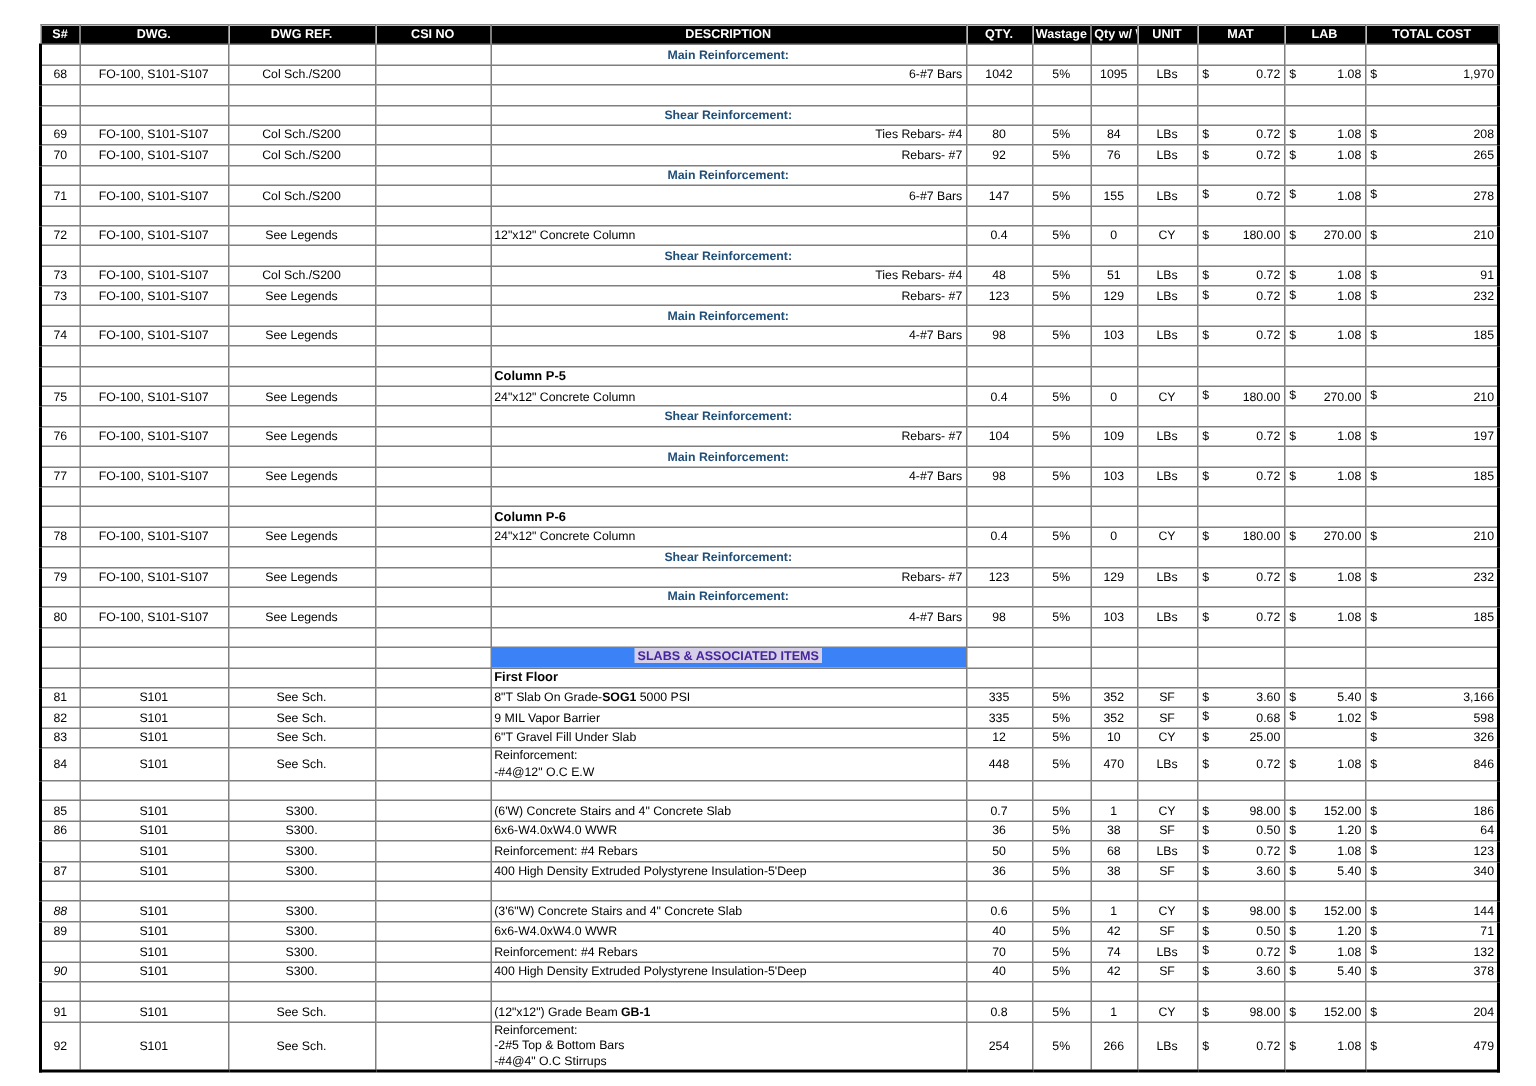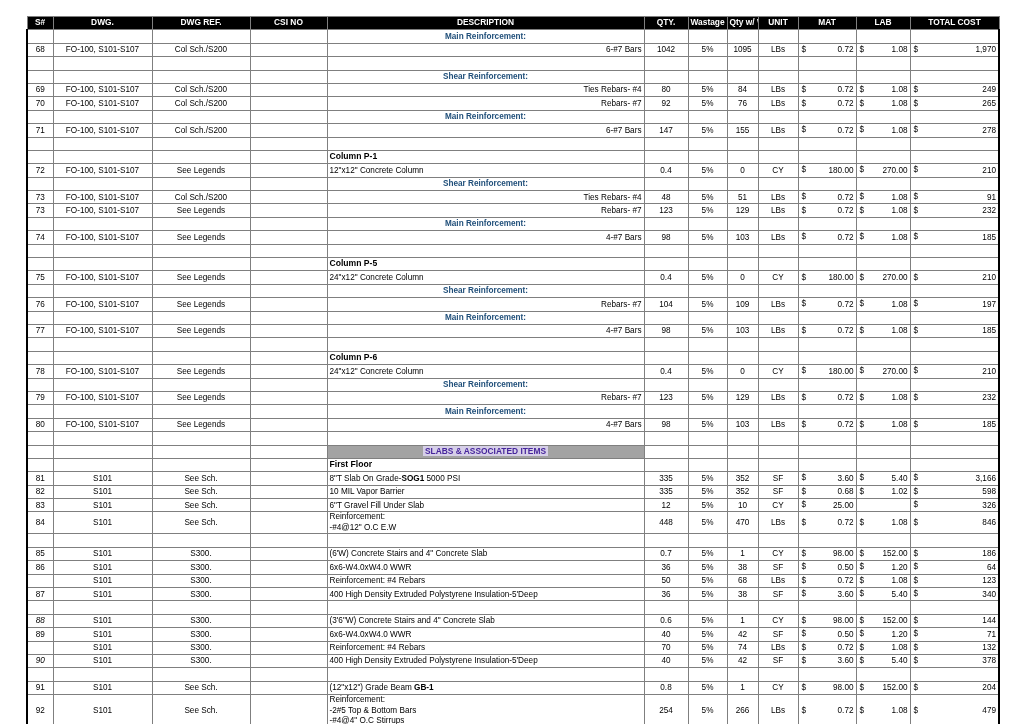--- a/index.html
+++ b/index.html
@@ -54,21 +54,21 @@
 
   
   tr.spacer td{height:12.4px;}
   .subhdr{
     color:#1f4e79;font-weight:bold;text-align:center;font-size:8.2px;
   }
   .grp{
     font-weight:bold;text-align:left;font-size:8.6px;
   }
   .banner{
-    background:#a3a3a3;text-align:center;font-weight:bold;font-size:8.4px;
+    background:#3b82f6;text-align:center;font-weight:bold;font-size:8.4px;
   }
   .banner span{color:#46259c;background:#d6cfe8;padding:0 2px;}
   .tall{height:25px;}
   .tall3{height:38px;}
   .multi{white-space:normal;line-height:1.28;padding-top:1px;}
 </style>
 </head>
 <body>
 
 <div class="page">
@@ -166,21 +166,21 @@
           <td class="ctr ">FO-100, S101-S107</td>
           <td class="ctr ">Col Sch./S200</td>
           <td class="ctr ">&nbsp;</td>
           <td class="desc-r ">Ties Rebars- #4</td>
           <td class="ctr ">80</td>
           <td class="ctr ">5%</td>
           <td class="ctr ">84</td>
           <td class="ctr ">LBs</td>
           <td class="money "><span class="cur">$</span><span>0.72</span></td>
           <td class="money "><span class="cur">$</span><span>1.08</span></td>
-          <td class="money " style="border-right: 2px solid rgb(0, 0, 0);"><span class="cur">$</span><span>249</span></td>
+          <td class="money " style="border-right: 2px solid rgb(0, 0, 0);"><span class="cur">$</span><span>208</span></td>
         </tr>
         <tr>
           <td class="ctr " style="border-left: 2px solid rgb(0, 0, 0);">70</td>
           <td class="ctr ">FO-100, S101-S107</td>
           <td class="ctr ">Col Sch./S200</td>
           <td class="ctr ">&nbsp;</td>
           <td class="desc-r ">Rebars- #7</td>
           <td class="ctr ">92</td>
           <td class="ctr ">5%</td>
           <td class="ctr ">76</td>
@@ -216,34 +216,20 @@
           <td class="money "><span class="cur">$</span><span>0.72</span></td>
           <td class="money "><span class="cur">$</span><span>1.08</span></td>
           <td class="money " style="border-right: 2px solid rgb(0, 0, 0);"><span class="cur">$</span><span>278</span></td>
         </tr>
         <tr class="spacer">
           <td style="border-left: 2px solid rgb(0, 0, 0);">&nbsp;</td>
           <td>&nbsp;</td>
           <td>&nbsp;</td>
           <td>&nbsp;</td>
           <td>&nbsp;</td>
-          <td>&nbsp;</td>
-          <td>&nbsp;</td>
-          <td>&nbsp;</td>
-          <td>&nbsp;</td>
-          <td>&nbsp;</td>
-          <td>&nbsp;</td>
-          <td style="border-right: 2px solid rgb(0, 0, 0);">&nbsp;</td>
-        </tr>
-        <tr>
-          <td style="border-left: 2px solid rgb(0, 0, 0);">&nbsp;</td>
-          <td>&nbsp;</td>
-          <td>&nbsp;</td>
-          <td>&nbsp;</td>
-          <td class="grp">Column P-1</td>
           <td>&nbsp;</td>
           <td>&nbsp;</td>
           <td>&nbsp;</td>
           <td>&nbsp;</td>
           <td>&nbsp;</td>
           <td>&nbsp;</td>
           <td style="border-right: 2px solid rgb(0, 0, 0);">&nbsp;</td>
         </tr>
         <tr>
           <td class="ctr " style="border-left: 2px solid rgb(0, 0, 0);">72</td>
@@ -579,21 +565,21 @@
           <td class="ctr ">SF</td>
           <td class="money "><span class="cur">$</span><span>3.60</span></td>
           <td class="money "><span class="cur">$</span><span>5.40</span></td>
           <td class="money " style="border-right: 2px solid rgb(0, 0, 0);"><span class="cur">$</span><span>3,166</span></td>
         </tr>
         <tr>
           <td class="ctr " style="border-left: 2px solid rgb(0, 0, 0);">82</td>
           <td class="ctr ">S101</td>
           <td class="ctr ">See Sch.</td>
           <td class="ctr ">&nbsp;</td>
-          <td class="lft ">10 MIL Vapor Barrier</td>
+          <td class="lft ">9 MIL Vapor Barrier</td>
           <td class="ctr ">335</td>
           <td class="ctr ">5%</td>
           <td class="ctr ">352</td>
           <td class="ctr ">SF</td>
           <td class="money "><span class="cur">$</span><span>0.68</span></td>
           <td class="money "><span class="cur">$</span><span>1.02</span></td>
           <td class="money " style="border-right: 2px solid rgb(0, 0, 0);"><span class="cur">$</span><span>598</span></td>
         </tr>
         <tr>
           <td class="ctr " style="border-left: 2px solid rgb(0, 0, 0);">83</td>

